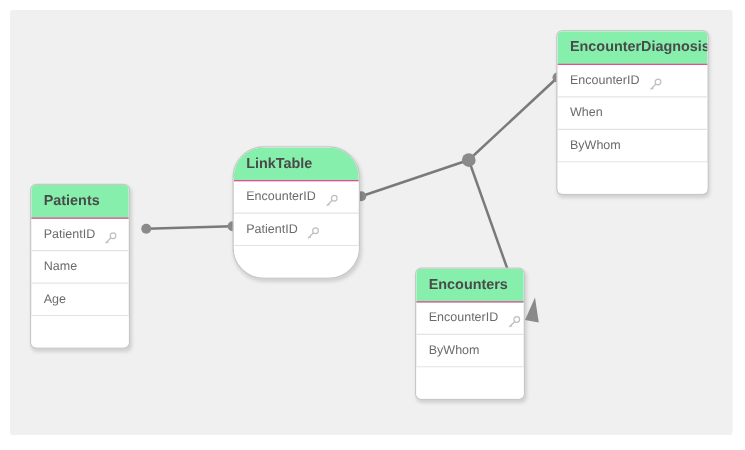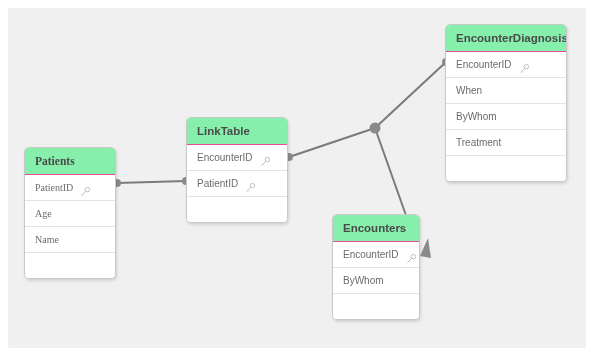--- a/index.html
+++ b/index.html
@@ -91,42 +91,42 @@
   <circle cx="289" cy="157" r="4" fill="#8a8a8a"></circle>
 
   <line x1="375" y1="128" x2="446" y2="62" stroke="#7a7a7a" stroke-width="2"></line>
   <circle cx="446" cy="62" r="4" fill="#8a8a8a"></circle>
 
   <line x1="375" y1="128" x2="419" y2="252" stroke="#7a7a7a" stroke-width="2"></line>
 
   <circle cx="375" cy="128" r="5.5" fill="#8a8a8a"></circle>
 </svg>
 
-<div class="table-box" style="left:24px; top:147px; width:92px;font-family:Liberation Serif, serif;">
+<div class="table-box" style="left:24px; top:147px; width:80px;">
   <div class="tbl-header">Patients</div>
   <div class="tbl-field">
     <span class="fname">PatientID</span>
     <span class="key-icon">
       <svg viewBox="0 0 16 16" width="12" height="12">
         <circle cx="11.2" cy="4.8" r="3" fill="none" stroke="#8a8a8a" stroke-width="1.3"></circle>
         <line x1="9.1" y1="6.9" x2="3.2" y2="12.8" stroke="#8a8a8a" stroke-width="1.3"></line>
         <line x1="4.9" y1="11.1" x2="6.2" y2="12.4" stroke="#8a8a8a" stroke-width="1.3"></line>
       </svg>
     </span>
   </div>
   <div class="tbl-field">
-    <span class="fname">Age</span>
+    <span class="fname">Name</span>
   </div>
   <div class="tbl-field">
-    <span class="fname">Name</span>
+    <span class="fname">Age</span>
   </div>
   <div class="tbl-field empty"></div>
 </div>
 
-<div class="table-box" style="left:186px; top:117px; width:102px;">
+<div class="table-box" style="left:186px; top:117px; width:102px;border-radius:25px;">
   <div class="tbl-header">LinkTable</div>
   <div class="tbl-field">
     <span class="fname">EncounterID</span>
     <span class="key-icon">
       <svg viewBox="0 0 16 16" width="12" height="12">
         <circle cx="11.2" cy="4.8" r="3" fill="none" stroke="#8a8a8a" stroke-width="1.3"></circle>
         <line x1="9.1" y1="6.9" x2="3.2" y2="12.8" stroke="#8a8a8a" stroke-width="1.3"></line>
         <line x1="4.9" y1="11.1" x2="6.2" y2="12.4" stroke="#8a8a8a" stroke-width="1.3"></line>
       </svg>
     </span>
@@ -177,17 +177,14 @@
         <line x1="4.9" y1="11.1" x2="6.2" y2="12.4" stroke="#8a8a8a" stroke-width="1.3"></line>
       </svg>
     </span>
   </div>
   <div class="tbl-field">
     <span class="fname">When</span>
   </div>
   <div class="tbl-field">
     <span class="fname">ByWhom</span>
   </div>
-  <div class="tbl-field">
-    <span class="fname">Treatment</span>
-  </div>
   <div class="tbl-field empty"></div>
 </div>
 
 </body></html>

